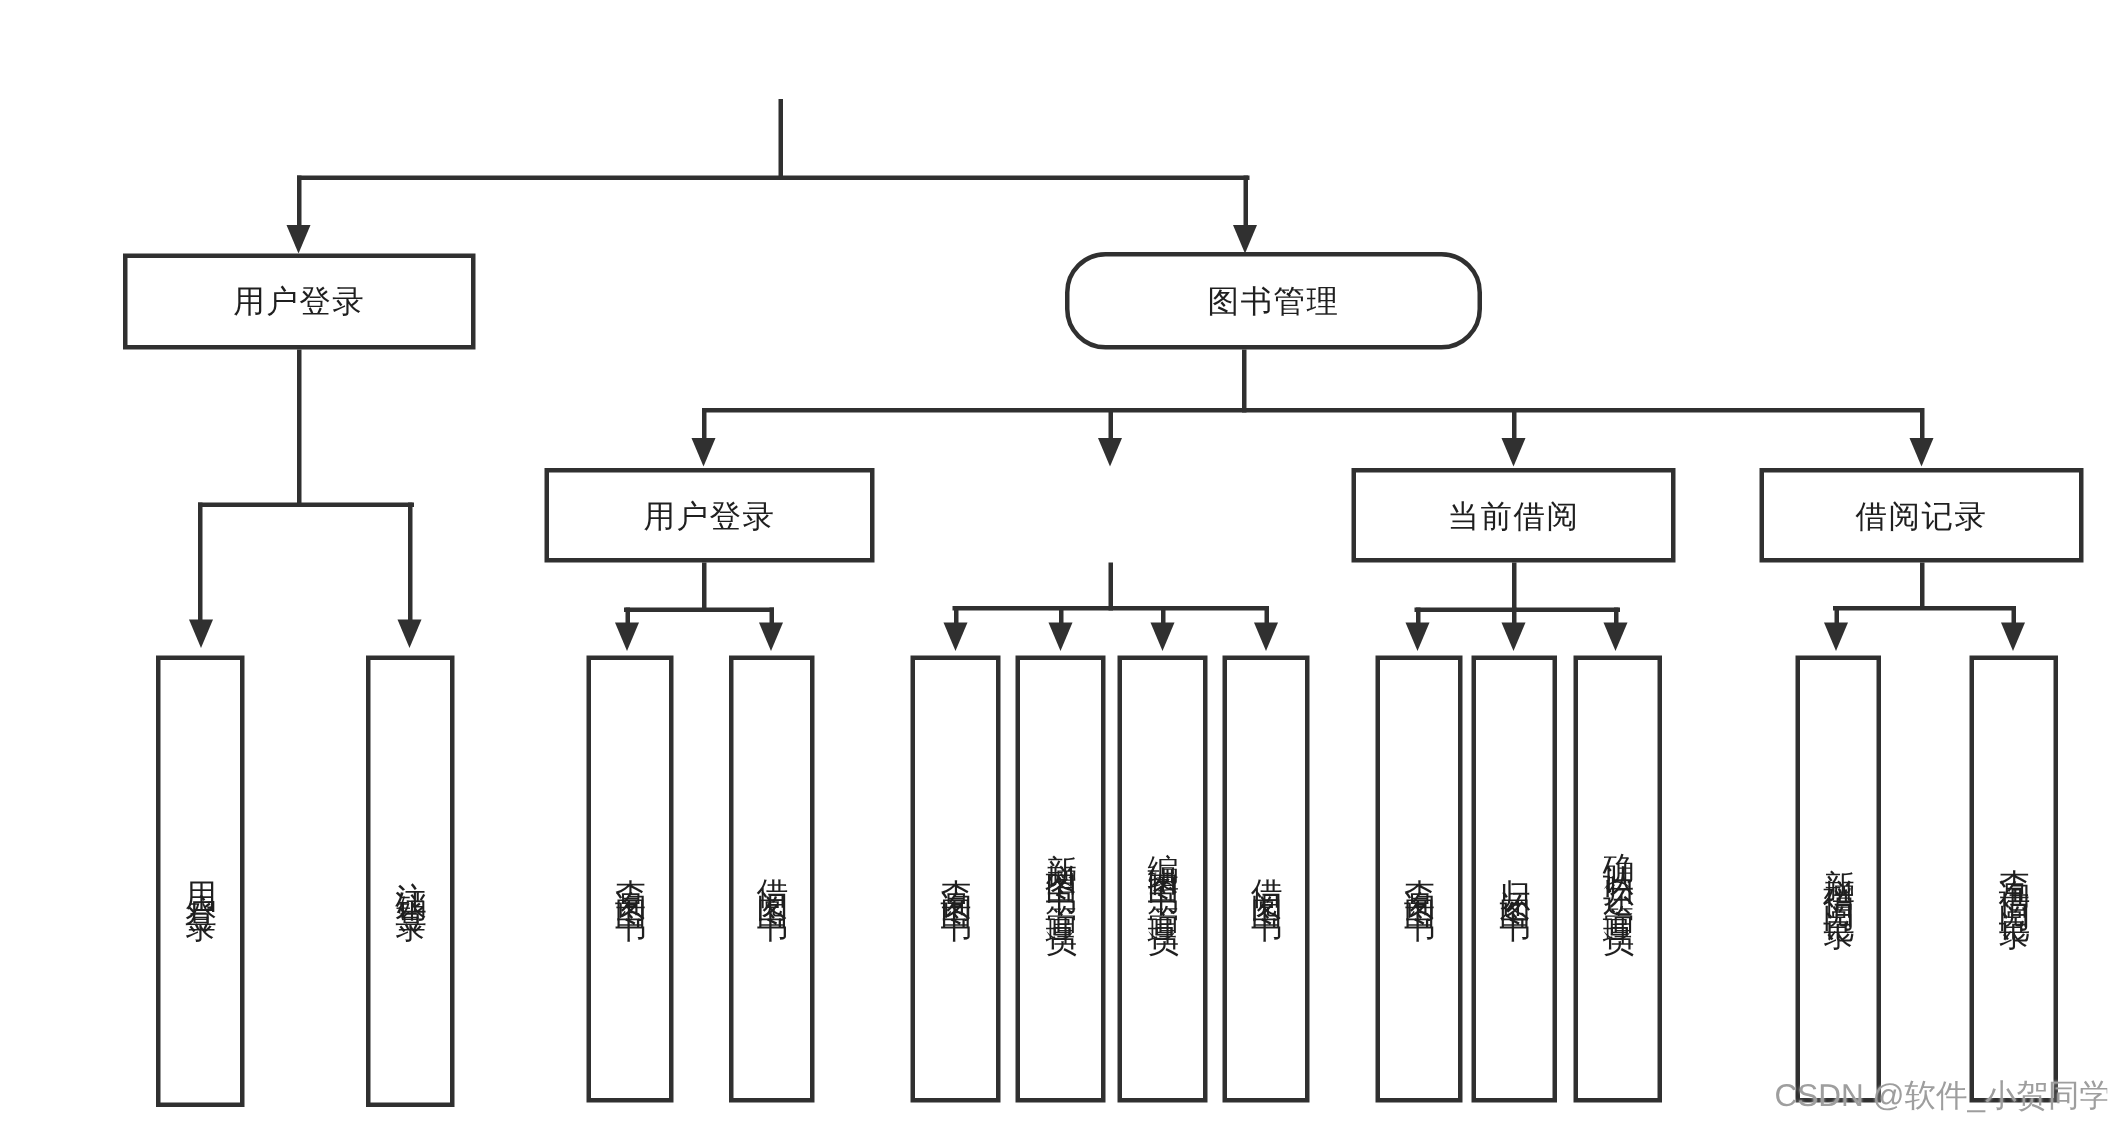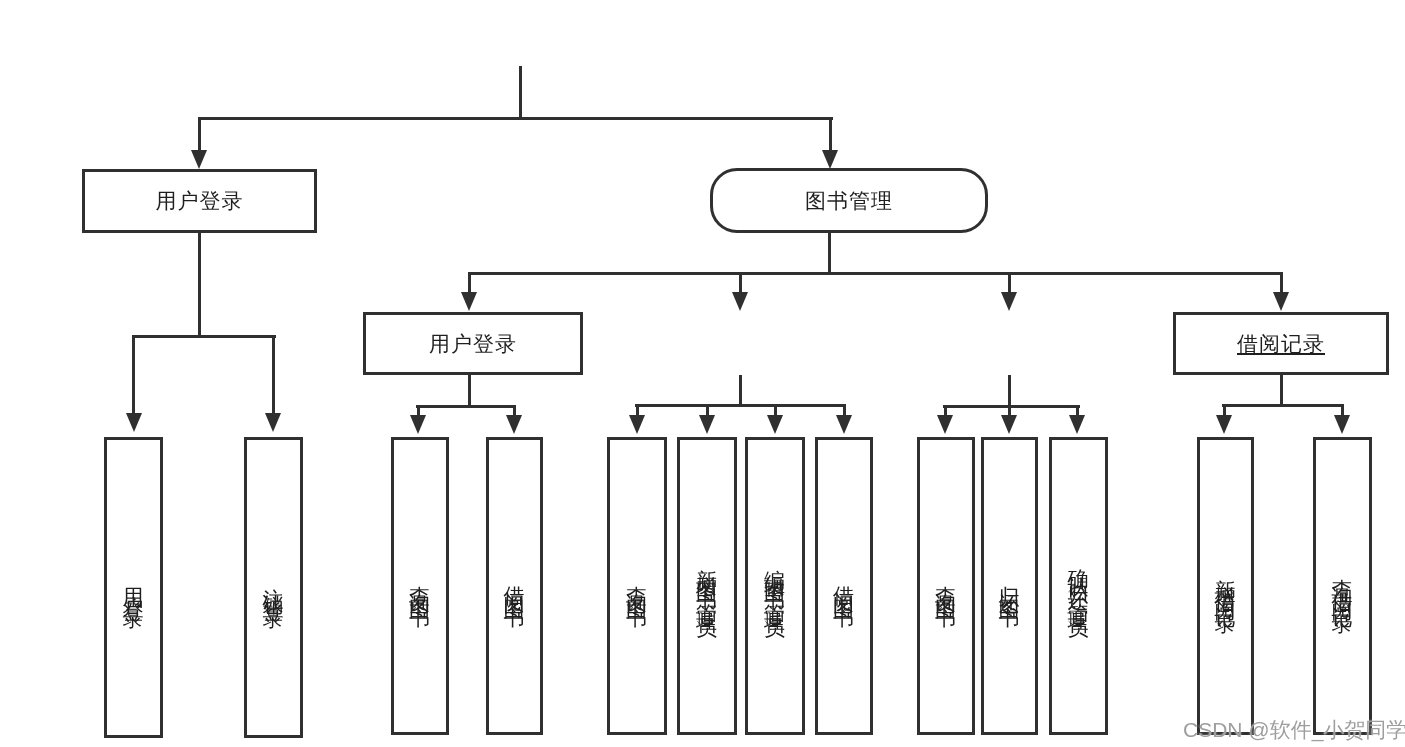--- a/index.html
+++ b/index.html
@@ -61,21 +61,24 @@
   <div class="vline" style="left:739px; top:272px; width:3px; height:22px;"></div>
   <div class="ah" style="left:732px; top:292px;"></div>
   <div class="vline" style="left:1008px; top:272px; width:3px; height:22px;"></div>
   <div class="ah" style="left:1001px; top:292px;"></div>
   <div class="vline" style="left:1280px; top:272px; width:3px; height:22px;"></div>
   <div class="ah" style="left:1273px; top:292px;"></div>
 
   <div class="box hbox" style="left:363px; top:312px; width:220px; height:63px;">
     <span class="lbl">用户登录</span>
   </div>
-  <div class="box hbox" style="left:1173px; top:312px; width:216px; height:63px;text-decoration:underline;">
+  <div class="box hbox" style="left:901px; top:312px; width:216px; height:63px;">
+    <span class="lbl">当前借阅</span>
+  </div>
+  <div class="box hbox" style="left:1173px; top:312px; width:216px; height:63px;">
     <span class="lbl">借阅记录</span>
   </div>
 
   <div class="vline" style="left:468px; top:375px; width:3px; height:33px;"></div>
   <div class="hline" style="left:416px; top:405px; width:100px; height:3px;"></div>
   <div class="vline" style="left:417px; top:405px; width:3px; height:14px;"></div>
   <div class="ah" style="left:410px; top:415px;"></div>
   <div class="vline" style="left:513px; top:405px; width:3px; height:14px;"></div>
   <div class="ah" style="left:506px; top:415px;"></div>
 

